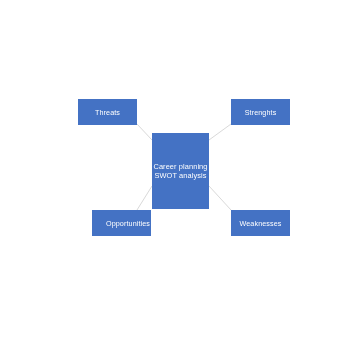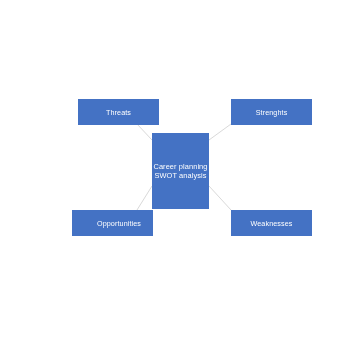--- a/index.html
+++ b/index.html
@@ -32,39 +32,39 @@
     color: #ffffff;
     display: flex;
     align-items: center;
     justify-content: center;
     text-align: center;
     box-sizing: border-box;
     line-height: 1.25;
     letter-spacing: 0.1px;
   }
   .node-satellite {
-    width: 81px;
+    width: 59px;
     height: 26px;
     font-size: 7.2px;
   }
   .node-center {
     left: 152px;
     top: 133px;
     width: 57px;
     height: 76px;
     font-size: 7.4px;
     flex-direction: column;
   }
   .node-center .line {
     display: block;
     white-space: nowrap;
   }
   #node-threats       { left: 78px;  top: 99px;  }
   #node-strengths     { left: 231px; top: 99px;  }
-  #node-opportunities { left: 72px;  top: 210px; padding-left: 13px; }
+  #node-opportunities { left: 92px;  top: 210px; padding-left: 13px; }
   #node-weaknesses    { left: 231px; top: 210px; }
   .node-label {
     white-space: nowrap;
   }
 </style>
 </head>
 <body>
 
 <div id="canvas">
 

